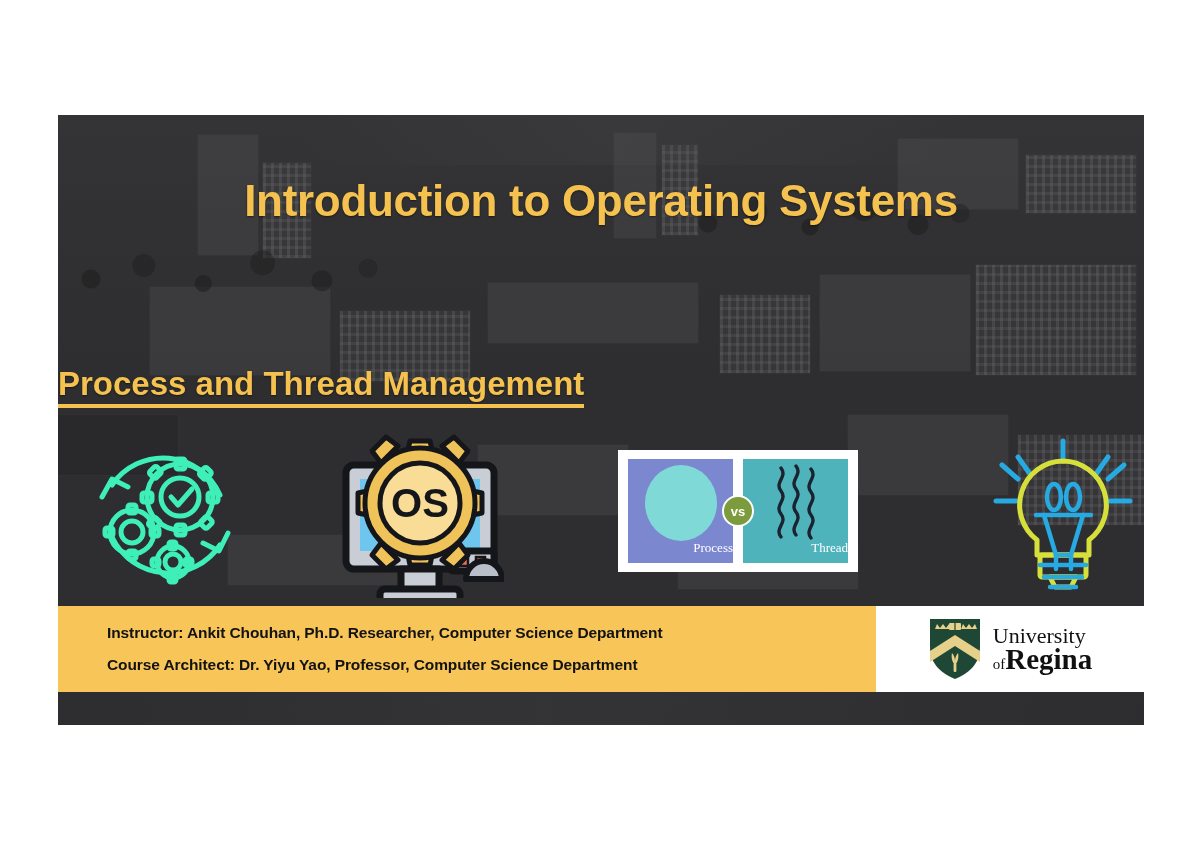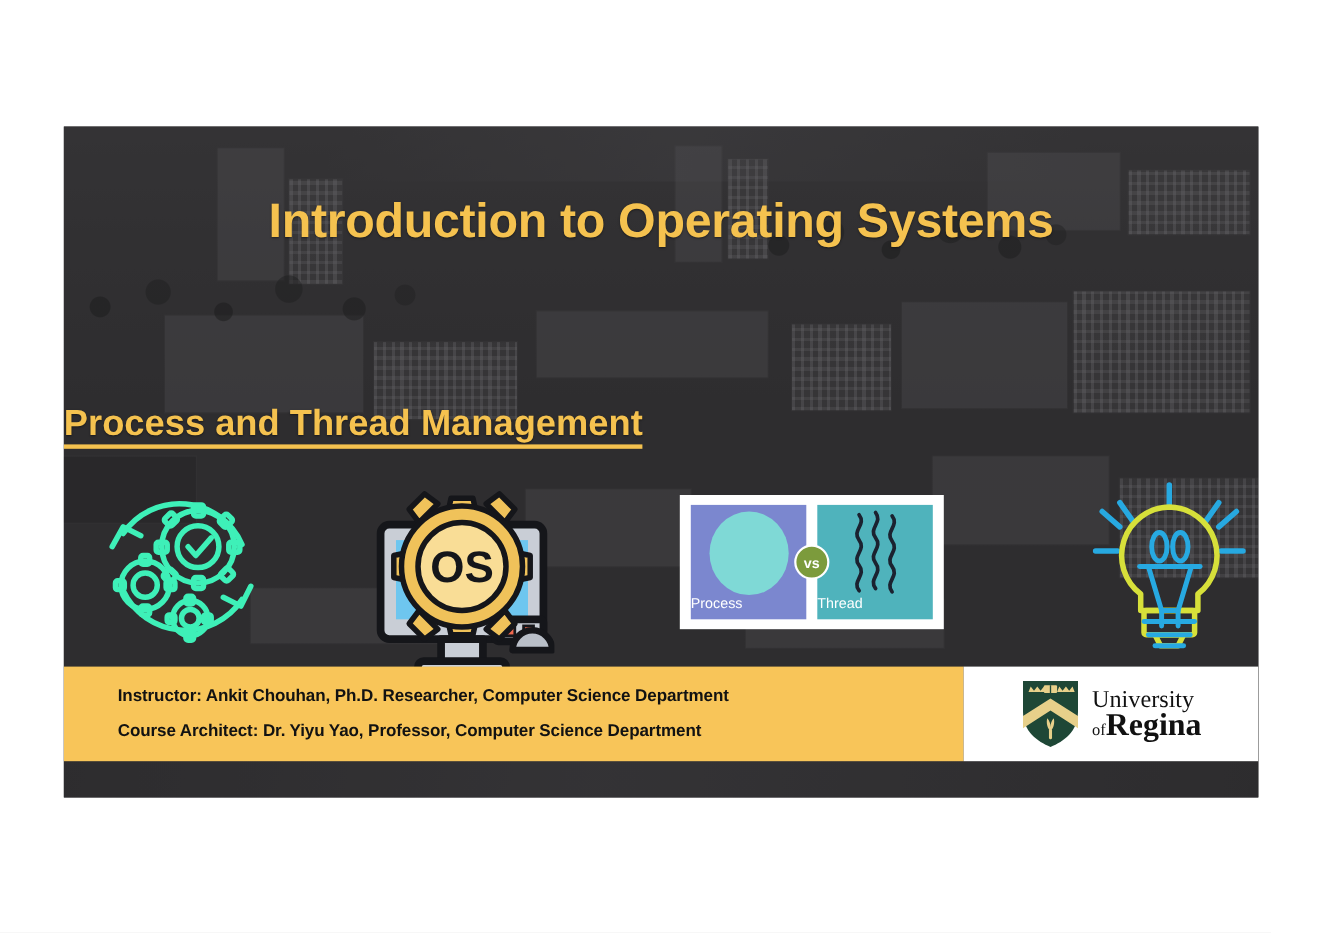--- a/index.html
+++ b/index.html
@@ -95,22 +95,23 @@
 
   
   .pvt-card {
     position: absolute; left: 560px; top: 335px;
     width: 240px; height: 122px; background: #ffffff;
     padding: 9px 10px;
     display: flex; align-items: stretch; gap: 10px;
   }
   .pvt-pane {
     flex: 1; position: relative;
-    display: flex; align-items: flex-end; justify-content: flex-start;
+    display: flex; align-items: flex-end; justify-content: flex-end;
     padding-bottom: 7px;
+    font-family: Liberation Serif, serif;
   }
   .pvt-pane.process { background: #7b87cf; }
   .pvt-pane.thread  { background: #4fb3bc; }
   .pvt-label { color: #ffffff; font-size: 13px; z-index: 2; }
   .pvt-circle {
     position: absolute; left: 50%; top: 42%;
     transform: translate(-50%,-50%);
     width: 72px; height: 76px; border-radius: 50%;
     background: #7fd9d6;
   }
@@ -228,21 +229,21 @@
           <g>
             <rect x="89" y="109" width="7" height="7" rx="2"></rect>
             <rect x="89" y="142" width="7" height="7" rx="2"></rect>
             <rect x="72" y="126" width="7" height="7" rx="2"></rect>
             <rect x="105" y="126" width="7" height="7" rx="2"></rect>
           </g>
         </g>
       </svg>
     </div>
 
-    <div class="icon-slot" style="left:278px; top:12px;">
+    <div class="icon-slot" style="left:278px; top:0;">
       <svg width="168" height="165" viewBox="0 0 168 165">
         <g stroke="#15161a" stroke-width="7" stroke-linejoin="round">
           <rect x="10" y="32" width="148" height="104" rx="8" fill="#c9ced6"></rect>
           <rect x="24" y="46" width="120" height="72" fill="#6ec6ef" stroke="none"></rect>
           <rect x="114" y="118" width="44" height="20" rx="3" fill="#c9ced6"></rect>
           <rect x="65" y="136" width="38" height="26" fill="#c9ced6"></rect>
           <rect x="44" y="156" width="80" height="16" rx="5" fill="#c9ced6"></rect>
         </g>
         <rect x="123" y="124" width="9" height="9" fill="#f2694f" stroke="#15161a" stroke-width="2.5"></rect>
         <rect x="140" y="124" width="9" height="9" fill="#f2694f" stroke="#15161a" stroke-width="2.5"></rect>

